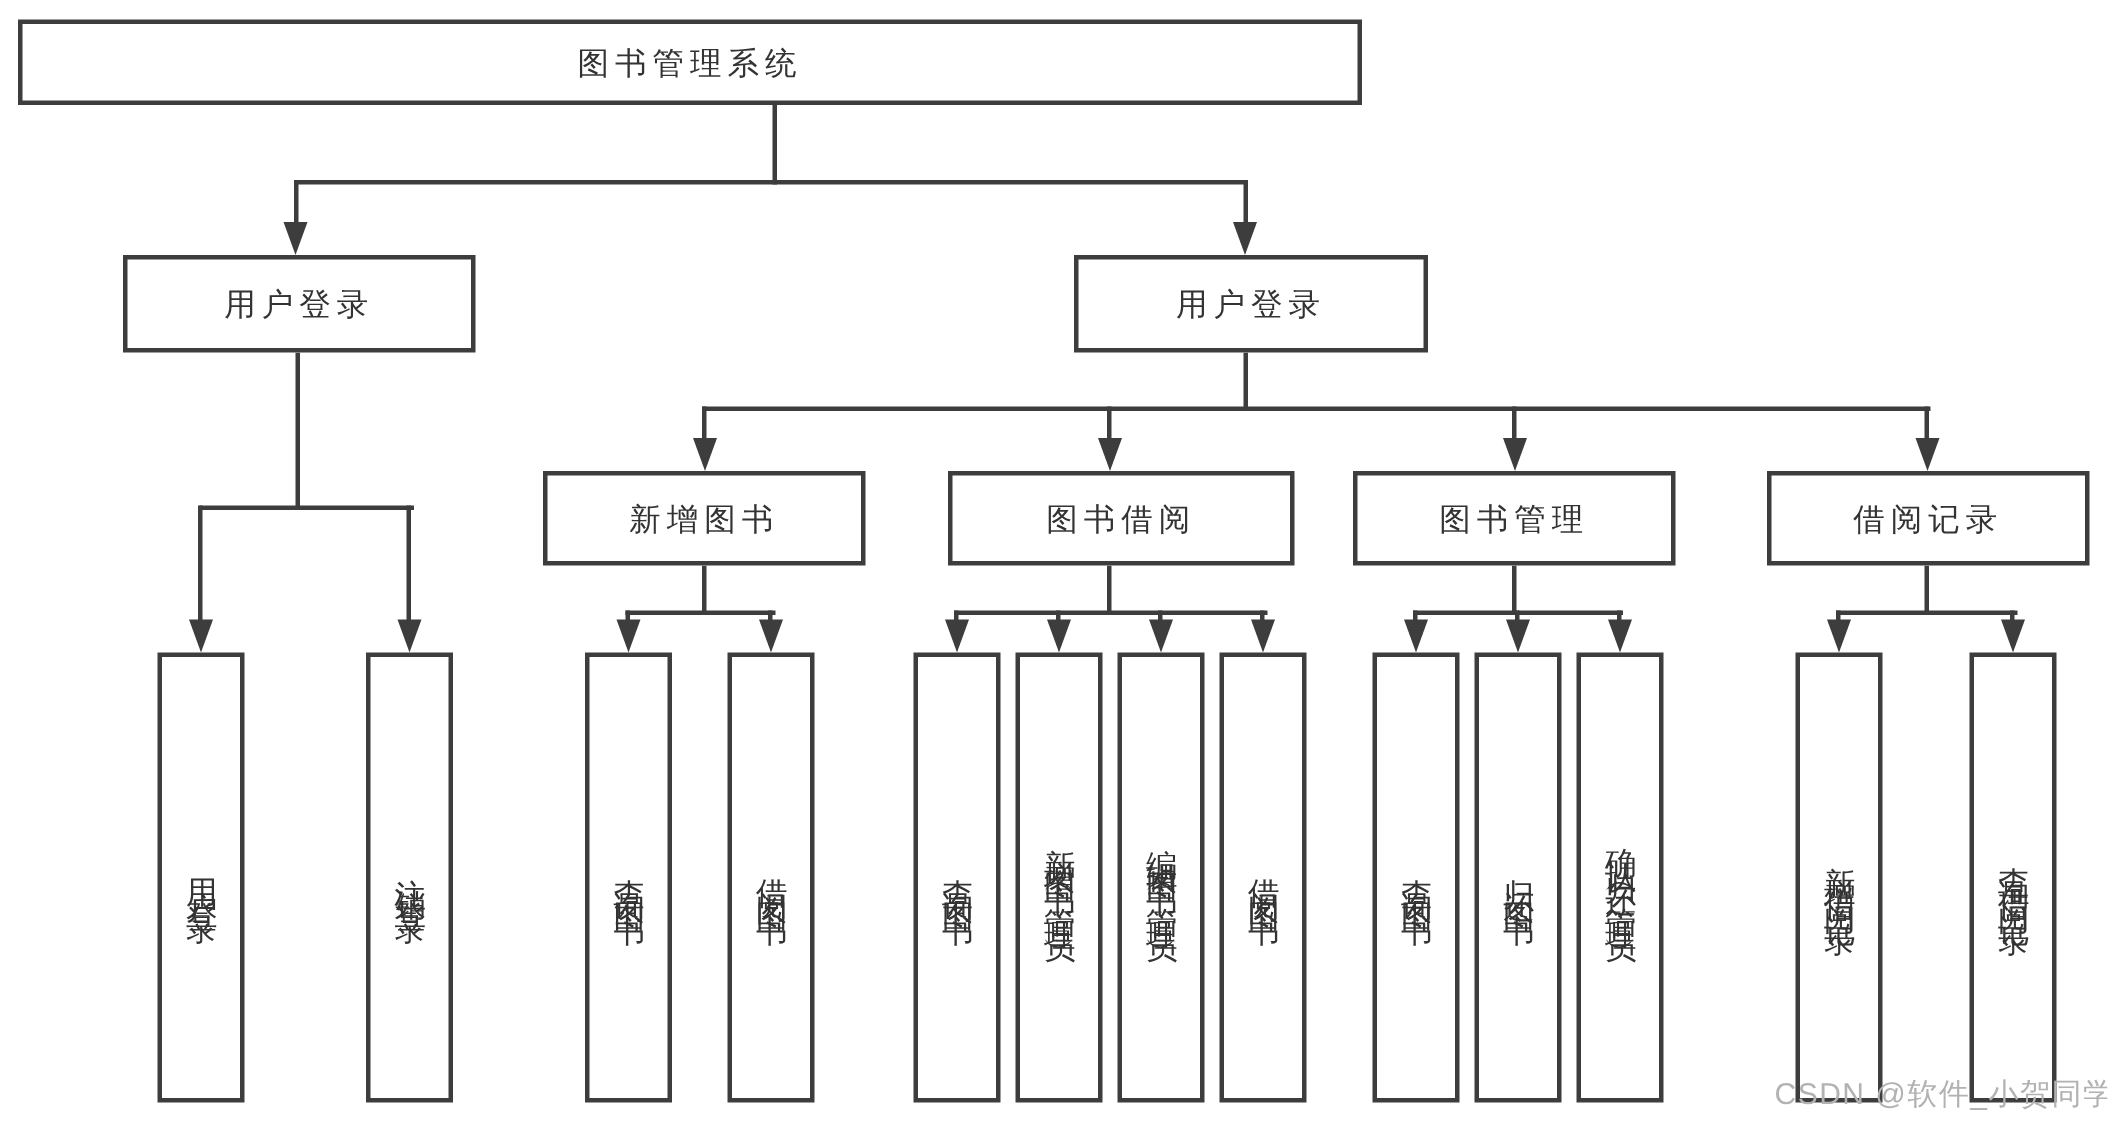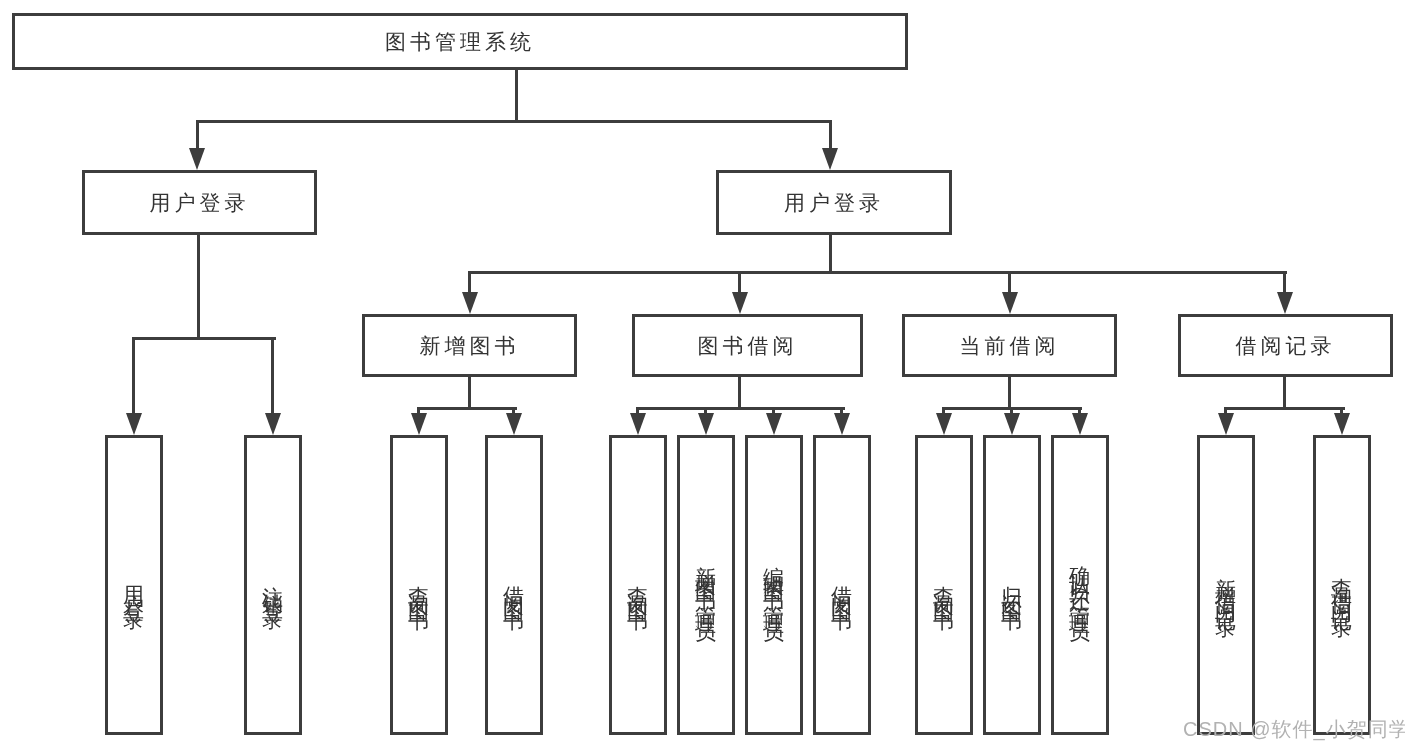--- a/index.html
+++ b/index.html
@@ -102,21 +102,21 @@
   <div class="vline" style="left:1340px; top:407px; height:9px;"></div>
   <div class="arrow" style="left:1334px; top:413px;"></div>
 
   <div class="box box-h" style="left:12px; top:13px; width:896px; height:57px;">图书管理系统</div>
 
   <div class="box box-h" style="left:82px; top:170px; width:235px; height:65px;">用户登录</div>
   <div class="box box-h" style="left:716px; top:170px; width:236px; height:65px;">用户登录</div>
 
   <div class="box box-h" style="left:362px; top:314px; width:215px; height:63px;">新增图书</div>
   <div class="box box-h" style="left:632px; top:314px; width:231px; height:63px;">图书借阅</div>
-  <div class="box box-h" style="left:902px; top:314px; width:215px; height:63px;">当前借阅</div>
+  <div class="box box-h" style="left:902px; top:314px; width:215px; height:63px;">图书管理</div>
   <div class="box box-h" style="left:1178px; top:314px; width:215px; height:63px;">借阅记录</div>
 
   <div class="box leaf" style="left:105px;">
     <span class="vtext">用户登录</span>
   </div>
   <div class="box leaf" style="left:244px;">
     <span class="vtext">注销登录</span>
   </div>
 
   <div class="box leaf" style="left:390px;">

